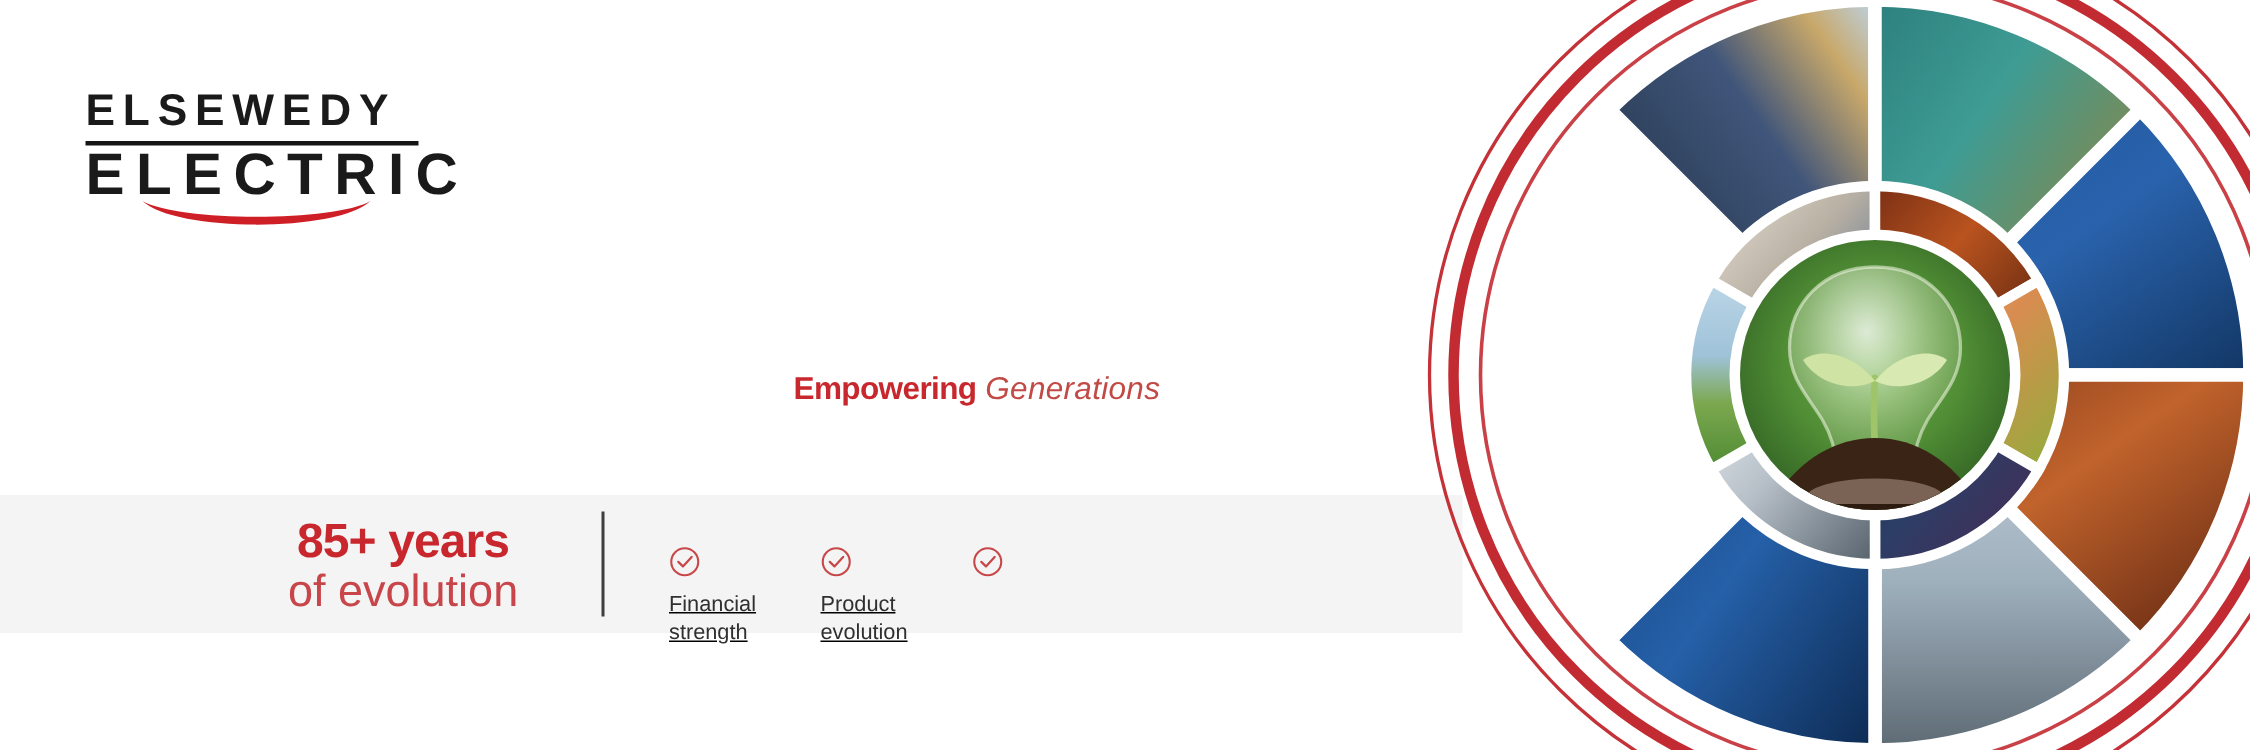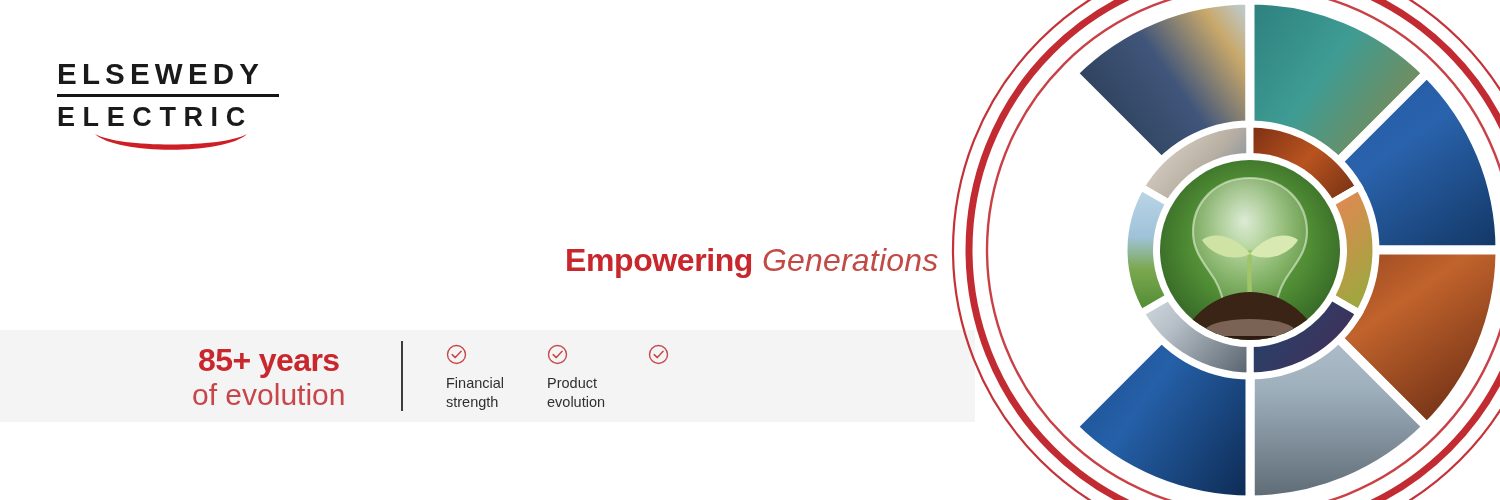--- a/index.html
+++ b/index.html
@@ -23,30 +23,30 @@
   #logo .word {
     font-family:"Liberation Sans", sans-serif;
     font-weight:700;
     color:#1a1a1a;
     font-size:30px;
     line-height:32px;
     letter-spacing:4.5px;
     white-space:nowrap;
   }
   #logo .word.w1 { font-size:29.5px; letter-spacing:5.2px; }
-  #logo .word.w2 { font-size:27px; letter-spacing:7.6px; }
+  #logo .word.w2 { font-size:39px; letter-spacing:7.6px; }
   #logo .logo-rule {
     height:3px; background:#151515; width:222px; margin:4px 0 4px 0;
   }
   #logo .logo-smile { position:absolute; left:38px; top:76px; width:152px; height:22px; }
 
   
   #tagline {
     position:absolute; left:529px; top:240px;
-    font-size:32px; line-height:40px; white-space:nowrap;margin-left:36px;
+    font-size:21px; line-height:40px; white-space:nowrap;
   }
   #tagline .t-bold {
     font-weight:700; color:#c8282d; letter-spacing:-0.4px;
   }
   #tagline .t-italic {
     font-weight:400; font-style:italic; color:#c24a46; letter-spacing:0.2px;
   }
 
   
   #stat-band {
@@ -62,22 +62,22 @@
   }
   #years-block .yr-sub {
     font-size:30px; font-weight:400; color:#c8454a;
     letter-spacing:0px; line-height:33px; white-space:nowrap;
   }
   #band-divider {
     position:absolute; left:401px; top:341px;
     width:2px; height:70px; background:#3d3d3d;
   }
   #features {
-    position:absolute; left:446px; top:344px;
-    display:flex; gap:0;
+    position:absolute; left:446px; top:364px;
+    display:flex; gap:0;text-decoration:underline;
   }
   .feature { width:101px; }
   .feature .chk { display:block; margin-bottom:9px; }
   .feature .flabel {
     font-size:14.5px; line-height:19px; color:#303030;
     font-weight:400; white-space:pre-line;
   }
 
   
   #collage {

